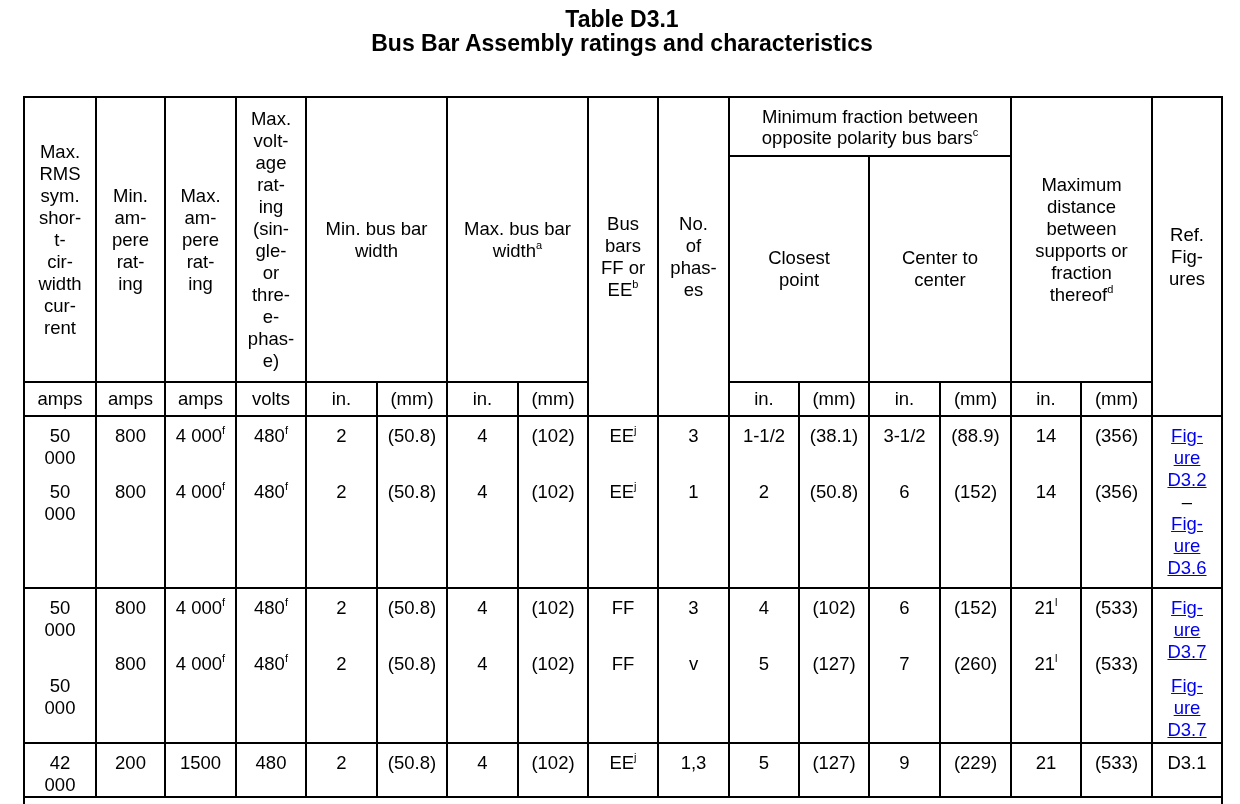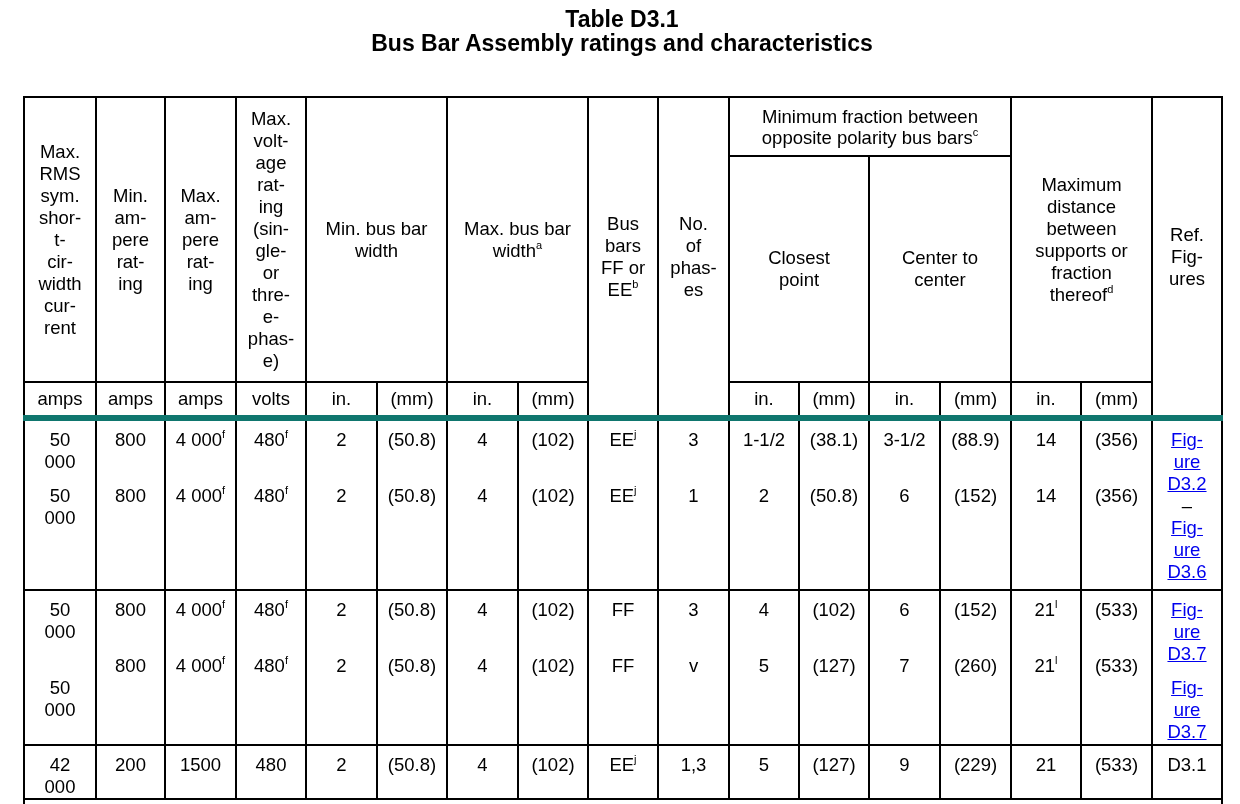--- a/index.html
+++ b/index.html
@@ -49,21 +49,21 @@
     td {
       font-weight: normal;
       vertical-align: top;
       padding-top: 8px !important;
     }
     tr.units-row th {
       height: 32px;
       vertical-align: middle;
       font-size: 18.5px;
     }
-    tr.units-row { border-bottom: 6px solid #0f766e; }
+    tr.units-row { border-bottom: 2px solid #0f766e; }
     .hdr-top th.group {
       height: 55px;
       vertical-align: middle;
       line-height: 21px;
     }
     .hdr-big th { line-height: 21px; }
     sup {
       font-size: 11px;
       line-height: 0;
       vertical-align: 8px;

